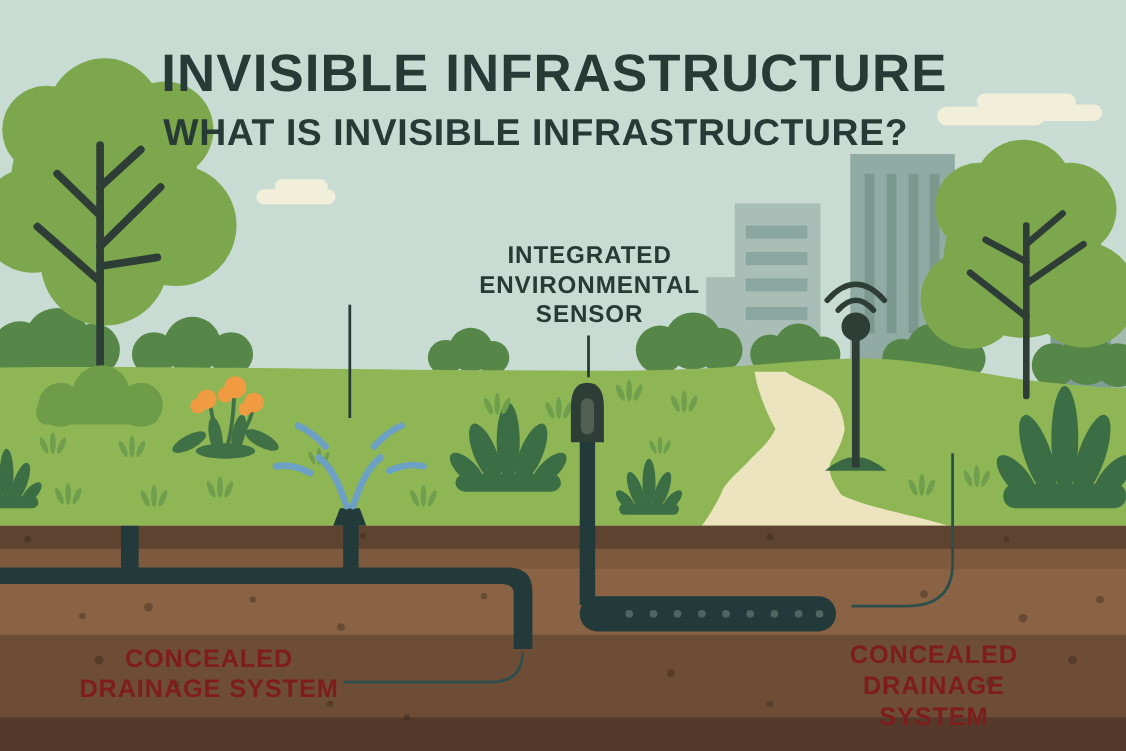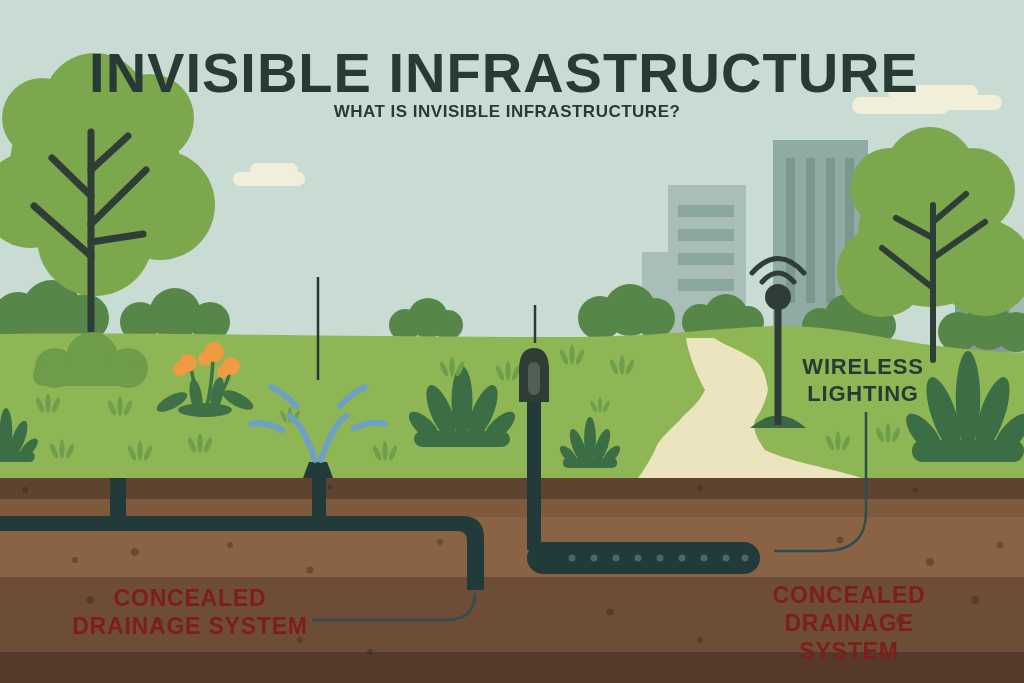--- a/index.html
+++ b/index.html
@@ -11,22 +11,22 @@
   #scene{position:absolute;left:0;top:0;}
   .label{
     position:absolute;transform:translateX(-50%);
     text-align:center;white-space:pre-line;
     font-weight:700;color:#273a36;letter-spacing:.8px;line-height:1.22;
   }
   .title{
     position:absolute;transform:translateX(-50%);
     font-weight:700;color:#273a36;white-space:nowrap;
   }
-  #main-title{left:504px;top:40px;font-size:56px;letter-spacing:1px;}
-  #sub-title{left:487px;top:102px;font-size:17px;letter-spacing:.5px;margin-left:20px;}
+  #main-title{left:504px;top:40px;font-size:48px;letter-spacing:1px;}
+  #sub-title{left:487px;top:102px;font-size:34px;letter-spacing:.5px;}
   #lbl-irrigation{left:318px;top:220px;font-size:22px;}
   #lbl-sensor{left:536px;top:219px;font-size:22px;}
   #lbl-wireless{left:863px;top:354px;font-size:22px;}
   .cream{color:#7f1d1d;}
   #lbl-drain-left{left:190px;top:584px;font-size:23px;}
   #lbl-drain-right{left:849px;top:581px;font-size:23px;}
 </style>
 </head>
 <body>
 
@@ -294,20 +294,21 @@
       <g stroke="#2e3d36" stroke-width="5" stroke-linecap="round" fill="none">
         <path d="M752,273 Q778,244 804,273"></path>
         <path d="M762,282 Q778,264 794,282"></path>
       </g>
     </g>
   </svg>
 
   <div class="title" id="main-title">INVISIBLE INFRASTRUCTURE</div>
   <div class="title" id="sub-title">WHAT IS INVISIBLE INFRASTRUCTURE?</div>
 
-  <div class="label" id="lbl-wireless">WIRELESS
-LIGHTING</div>
+  <div class="label" id="lbl-sensor">INTEGRATED
+ENVIRONMENTAL
+SENSOR</div>
   <div class="label cream" id="lbl-drain-left">CONCEALED
 DRAINAGE SYSTEM</div>
   <div class="label cream" id="lbl-drain-right">CONCEALED
 DRAINAGE SYSTEM</div>
 
 </div>
 
 </body></html>

